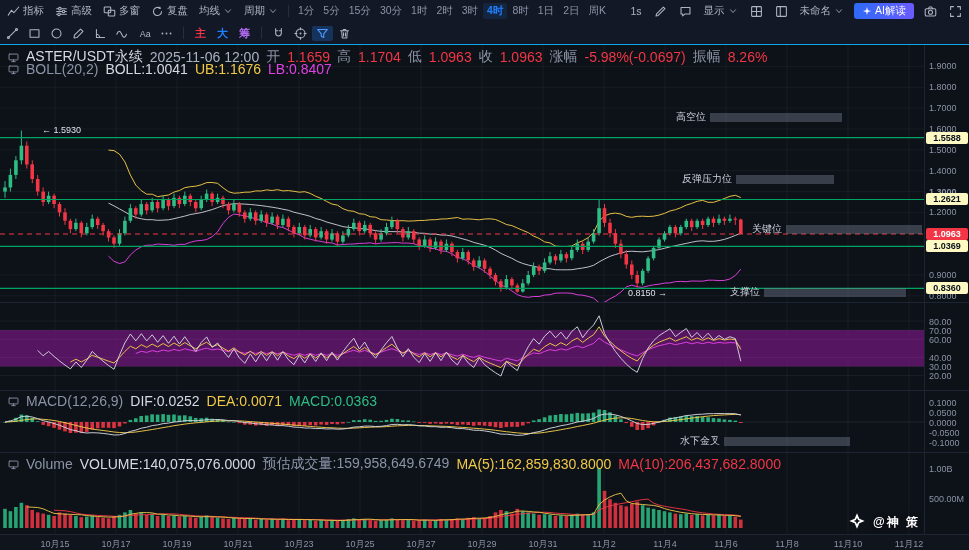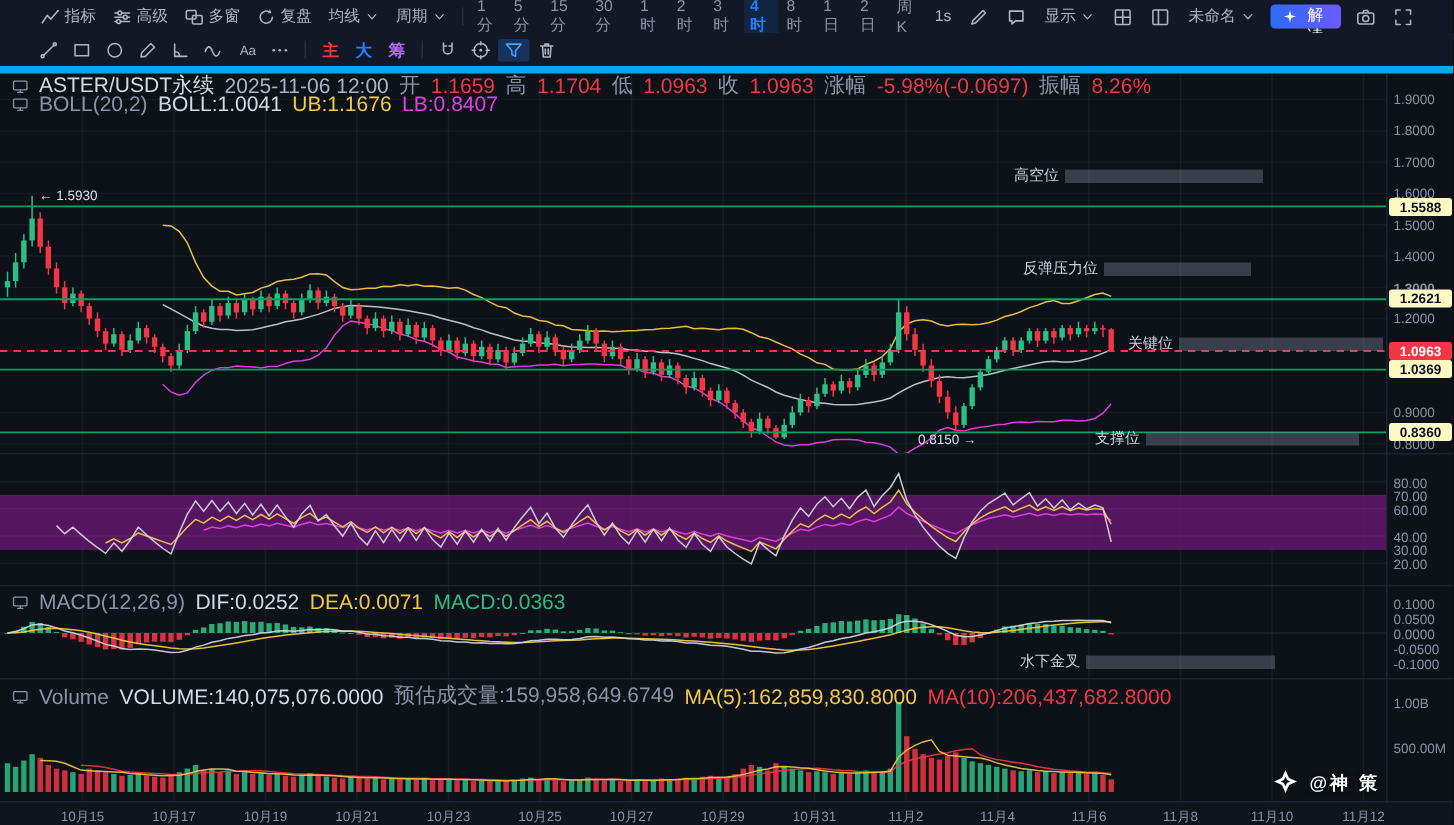--- a/index.html
+++ b/index.html
@@ -1,19 +1,19 @@
 <!DOCTYPE html>
 <html><head>
 <meta charset="utf-8">
 <style>
   html,body{margin:0;padding:0;background:#070a10;}
   #app{position:relative;width:969px;height:550px;background:#0d1118;overflow:hidden;
        font-family:"Liberation Sans","DejaVu Sans",sans-serif;color:#c6cbd9;user-select:none;}
   .tb{position:absolute;left:0;right:0;height:22px;background:#131826;display:flex;align-items:center;
-      padding:0 22px;font-size:10.5px;z-index:6;border-bottom:5px solid #0ea5e9;}
+      padding:0 2px;font-size:10.5px;z-index:6;border-bottom:1px solid #0ea5e9;}
   .tb1{top:0}.tb2{top:22px}
   .grp{display:flex;align-items:center;gap:1px;}
   .grp.right{margin-left:auto;gap:2px;}
   .tbtn{display:flex;align-items:center;gap:3px;padding:1px 5px;border-radius:2px;color:#aeb4c4;cursor:pointer;white-space:nowrap;}
   .tf-btn{padding:1px 4px;color:#8b93a6;cursor:pointer;border-radius:2px;}
   .tf-btn.active{color:#1e80ff;font-weight:bold;background:rgba(30,128,255,.12);}
   .icon{display:inline-flex;color:inherit;}
   .icon svg{width:13px;height:13px;display:block;}
   .icon.sm svg{width:10px;height:10px;}
   .vsep{width:1px;height:12px;background:#262e40;margin:0 5px;flex:none;}
@@ -30,21 +30,21 @@
   .hdr .icon svg{width:11px;height:11px;}
   .axis-col{position:absolute;left:924px;top:0;width:45px;height:490px;border-left:1px solid #1d2433;z-index:3;}
   .tick{position:absolute;left:4px;font-size:9px;color:#8b93a6;}
   .badge{position:absolute;left:1px;width:42px;text-align:center;border-radius:2px;font-size:9px;
          height:12px;line-height:12px;font-weight:bold;}
   .badge.green{background:#fef9c3;color:#07101a;}
   .badge.red{background:#f23645;color:#fff;}
   .sep{position:absolute;left:0;width:969px;height:1px;background:#1d2433;z-index:2;}
   .anno{position:absolute;display:flex;align-items:center;gap:4px;font-size:10px;color:#cdd2de;z-index:4;white-space:nowrap;}
   .anno .bar{height:9px;background:rgba(122,132,153,.4);display:inline-block;}
-  .pmark{position:absolute;font-size:9px;color:#dfe3ec;z-index:4;white-space:nowrap;}
+  .pmark{position:absolute;font-size:9px;color:#dfe3ec;z-index:4;white-space:nowrap;margin-left:16px;}
   .xaxis{position:absolute;top:490px;left:0;width:969px;height:16px;background:#10141d;border-top:1px solid #1d2433;z-index:3;}
   .xlab{position:absolute;top:3px;transform:translateX(-50%);font-size:9px;color:#8b93a6;white-space:nowrap;}
   .wm{position:absolute;display:flex;align-items:center;gap:7px;color:#fff;font-size:12px;font-weight:bold;
       letter-spacing:2px;z-index:5;text-shadow:0 0 4px rgba(0,0,0,.6);}
   .wm svg{width:18px;height:18px;}
 </style>
 </head>
 <body>
 
 <div id="app">

